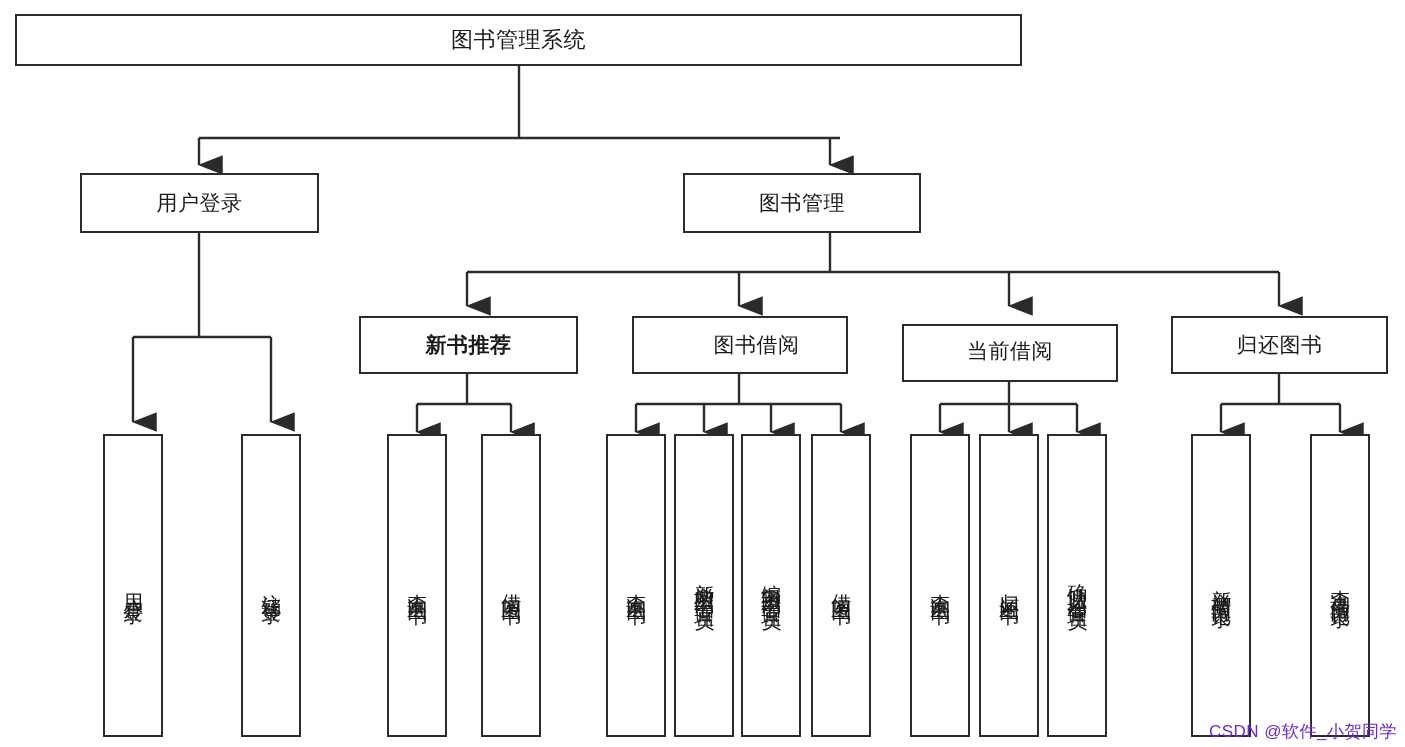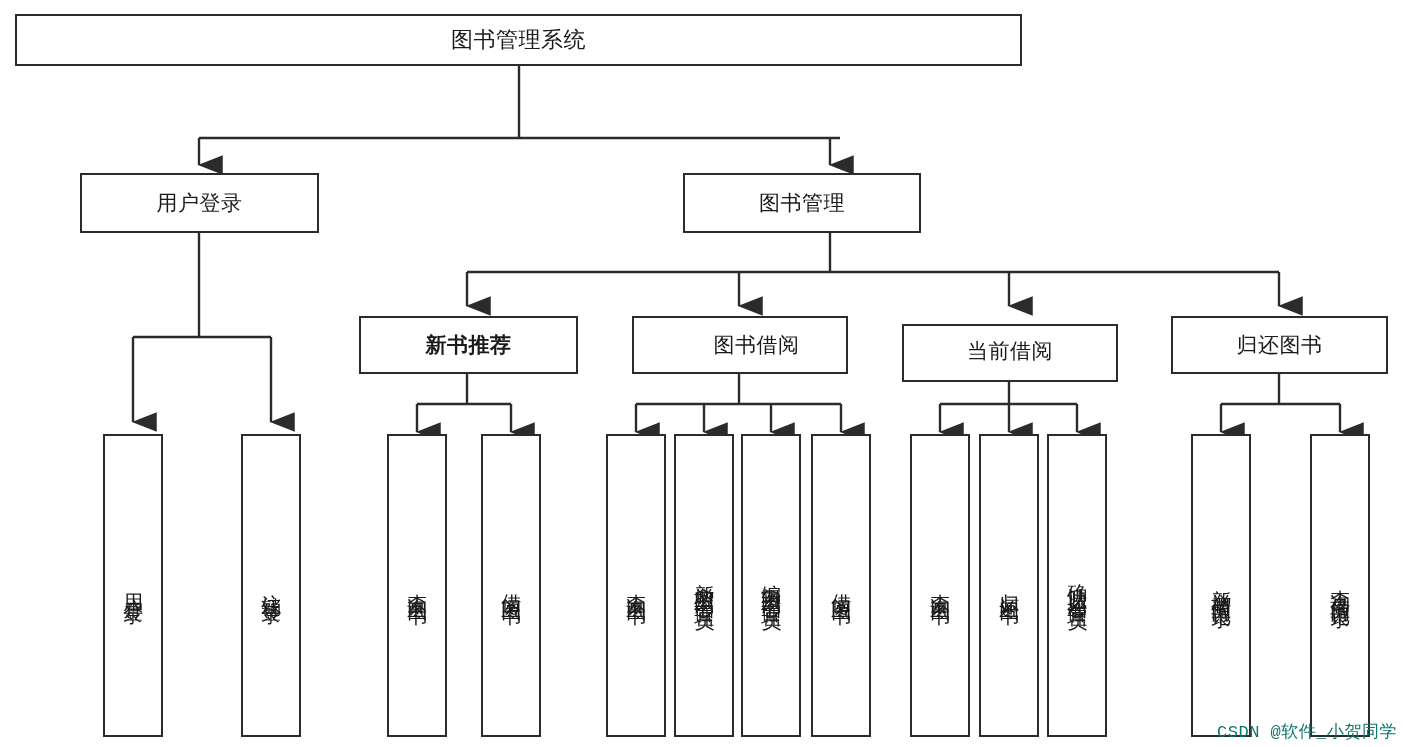--- a/index.html
+++ b/index.html
@@ -57,24 +57,23 @@
     fill: none;
   }
   .arrowhead {
     fill: #2b2b2b;
   }
   #watermark {
     position: absolute;
     right: 8px;
     bottom: 4px;
     font-size: 17px;
-    color: #0f766e;
+    color: #6d28d9;
     letter-spacing: 0.5px;
     white-space: nowrap;
-    font-family: Liberation Mono, monospace;
   }
 </style>
 </head>
 <body>
 
 <div id="canvas">
 
   <svg id="wires" viewBox="0 0 1405 747">
     <defs>
       <marker id="ah" viewBox="0 0 10 12" refX="5" refY="11" markerWidth="9" markerHeight="11" orient="auto">

